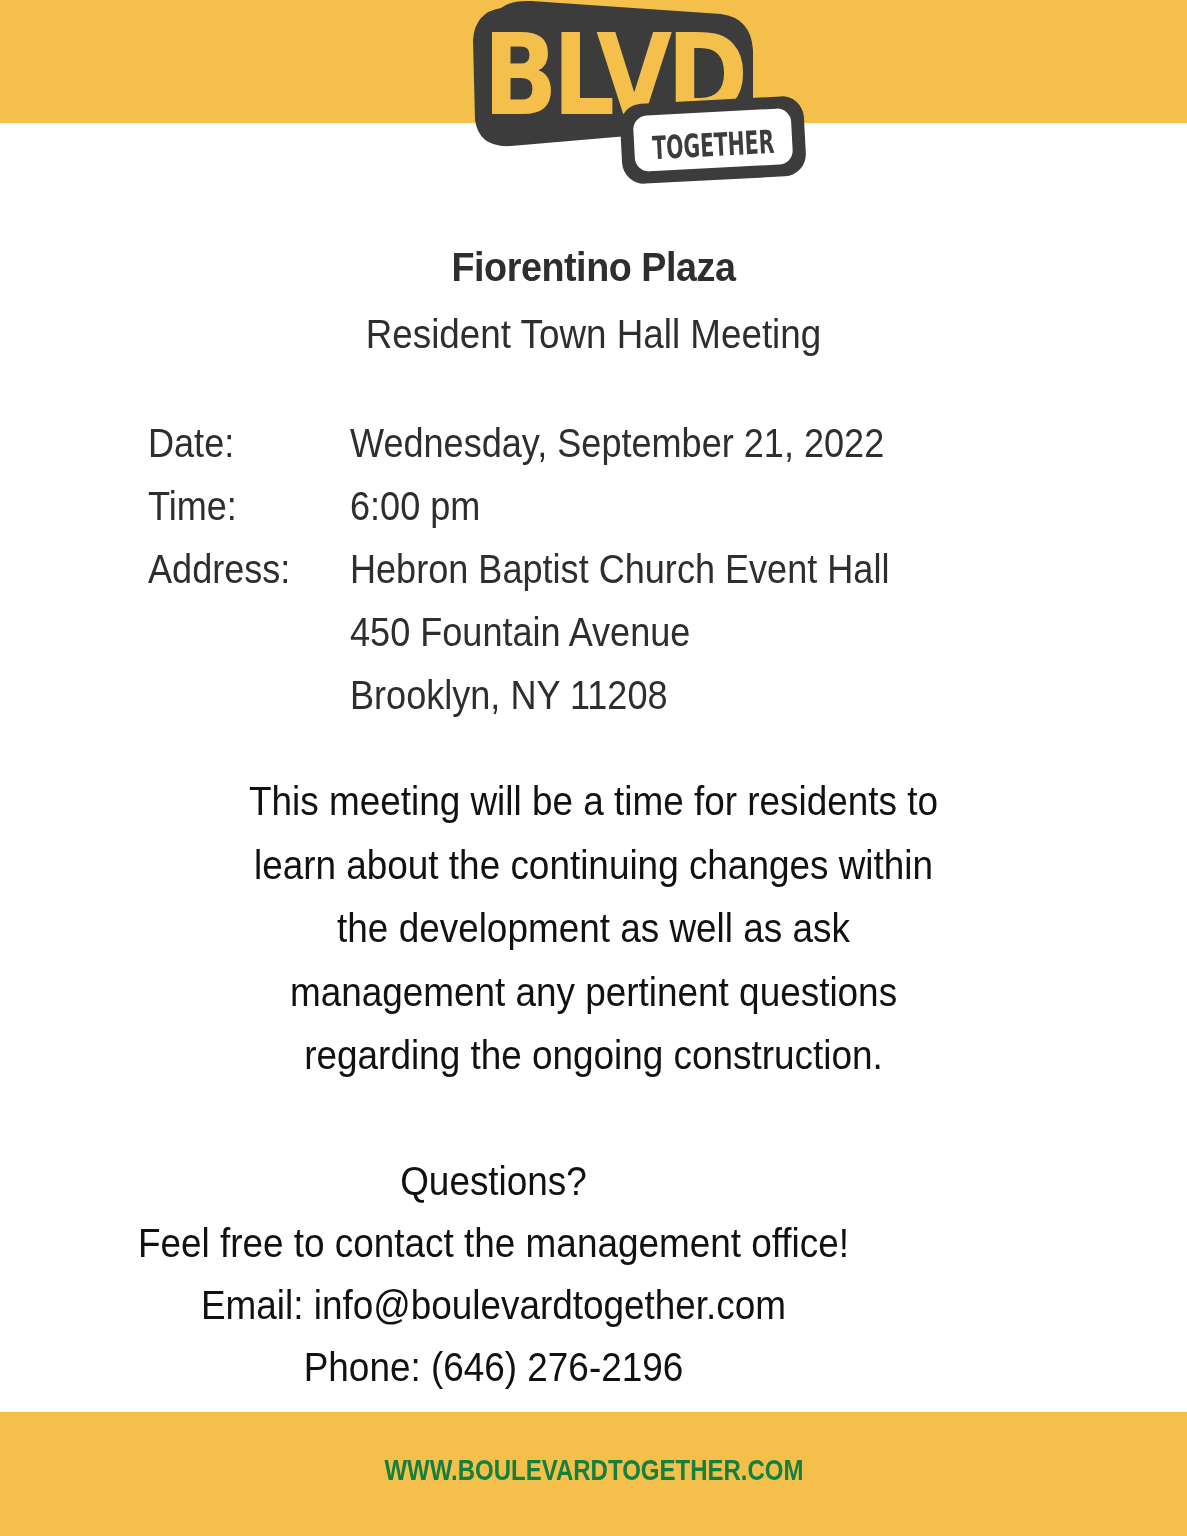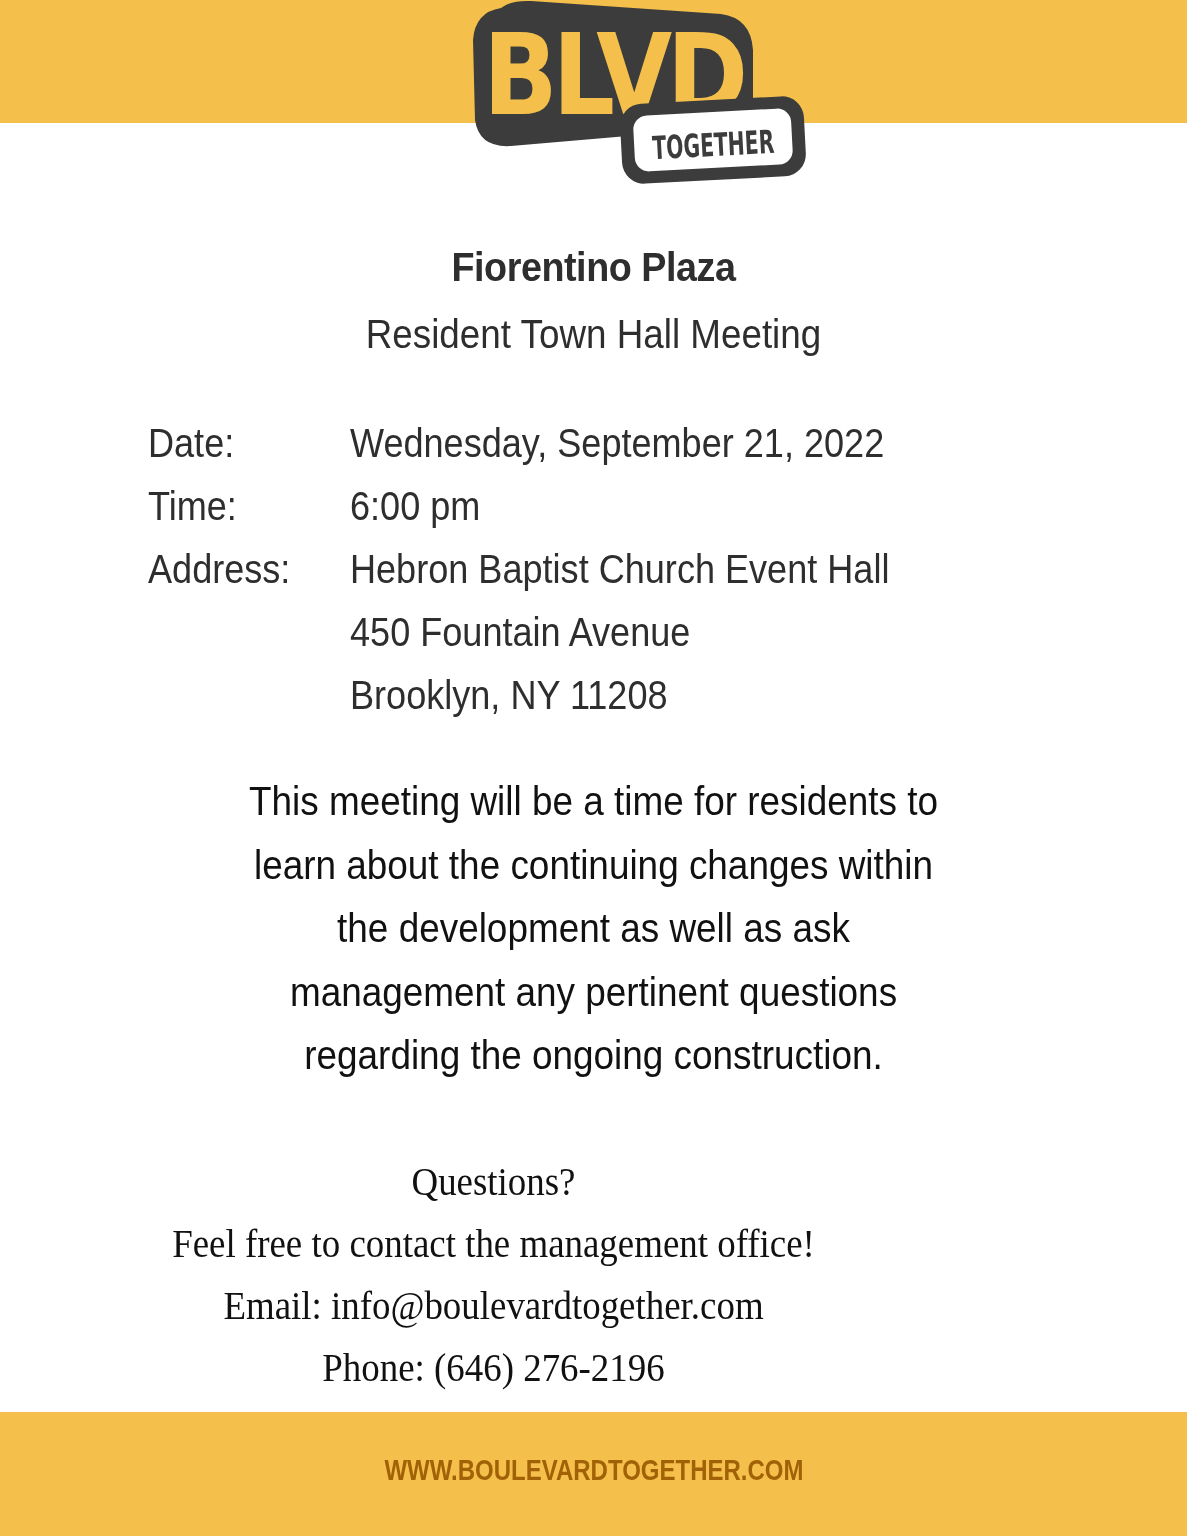--- a/index.html
+++ b/index.html
@@ -40,27 +40,27 @@
     .detail-value { position: absolute; left: 202px; top: 0; transform-origin: left center; transform: scaleX(0.88); color: #2e2e2e; }
 
     .paragraph {
       position: absolute; left: 0; width: 1187px; top: 770px;
       text-align: center; font-size: 41px; line-height: 63.5px; color: #111;
     }
     .paragraph div { transform: scaleX(0.9); white-space: nowrap; }
 
     .contact {
       position: absolute; left: 0; width: 987px; top: 1150px;
-      text-align: center; font-size: 41px; line-height: 62px; color: #111; font-family: Liberation Serif, serif;
+      text-align: center; font-size: 41px; line-height: 62px; color: #111;
     }
     .contact div { transform: scaleX(0.9); white-space: nowrap; }
 
     .website {
       position: absolute; left: 0; width: 1187px; top: 1453px;
-      text-align: center; font-size: 30px; font-weight: bold; color: #a16207;
+      text-align: center; font-size: 30px; font-weight: bold; color: #15803d;
       letter-spacing: 0px;
     }
     .website span { display: inline-block; transform: scaleX(0.8); }
   </style>
 </head>
 <body>
 
 <div class="top-band"></div>
 
 <div class="logo">

